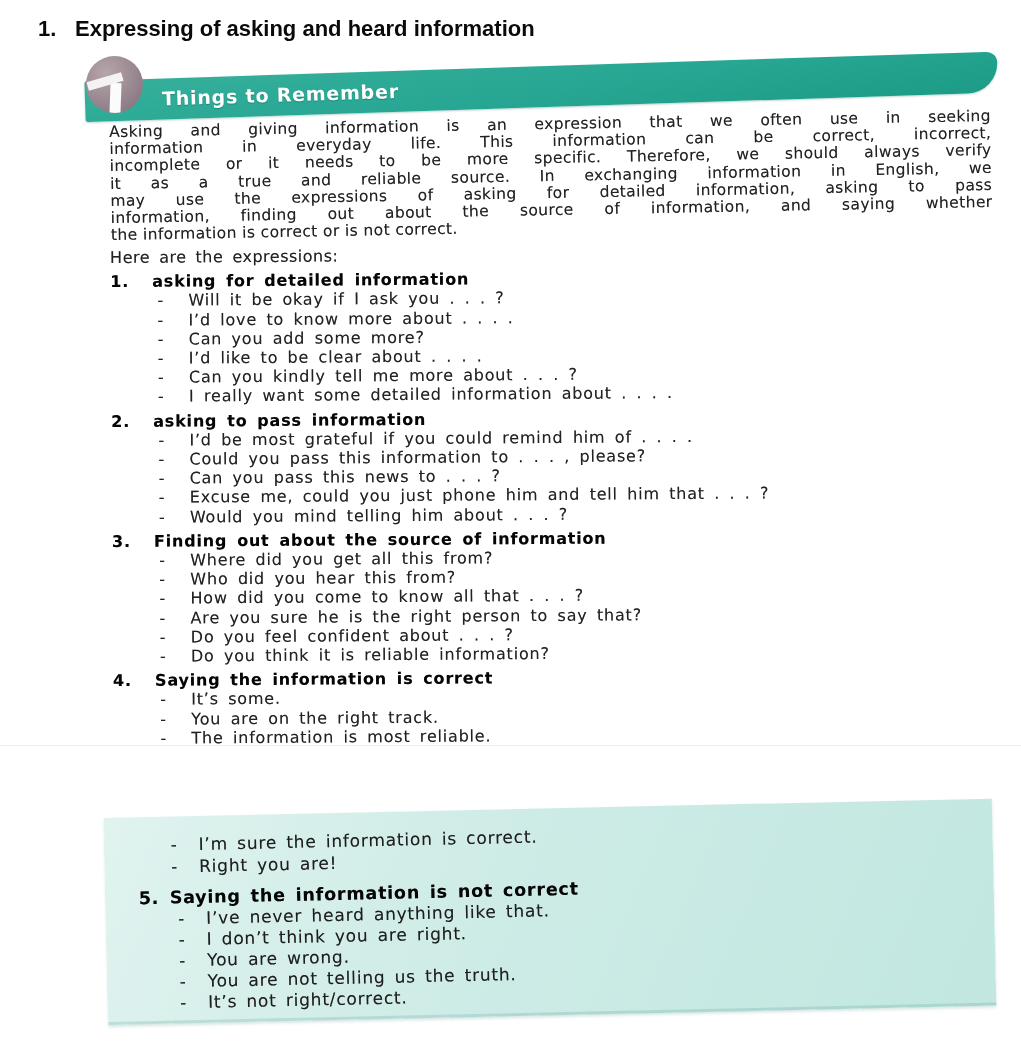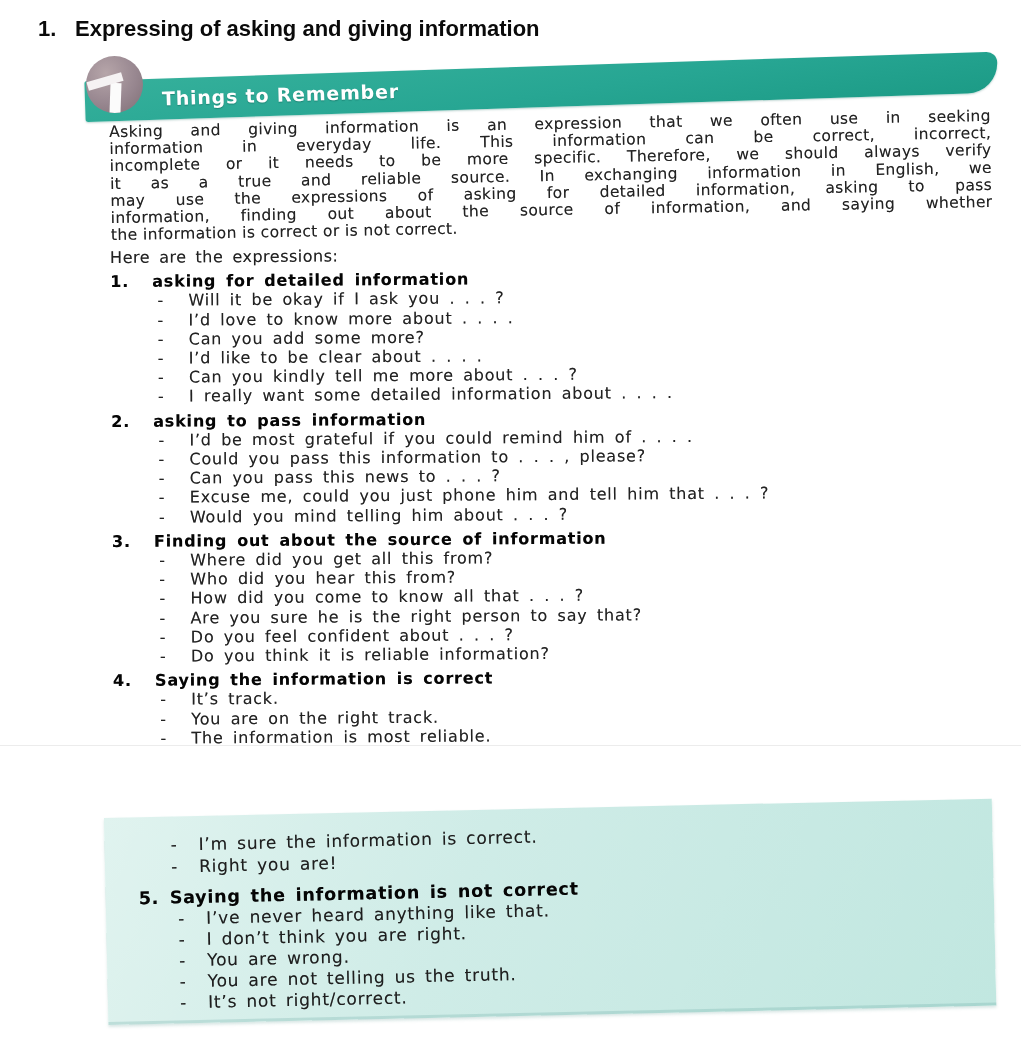--- a/index.html
+++ b/index.html
@@ -89,21 +89,21 @@
     display:flex; margin-top:9px; padding-left:33px;
     font-weight:bold; font-size:17.5px; line-height:22px; color:#050505;
   }
   .p-num { width:31px; flex:none; }
 </style>
 </head>
 <body>
 
 <div class="doc-heading">
   <span class="num">1.</span>
-  <span>Expressing of asking and giving information</span>
+  <span>Expressing of asking and heard information</span>
 </div>
 
 <div class="banner">
   <div class="banner-title">Things to Remember</div>
 </div>
 <div class="badge"></div>
 
 <div class="intro">
 
     <div class="pline">Asking and giving information is an expression that we often use in seeking</div>
@@ -239,21 +239,21 @@
 
       <section class="sec">
         <div class="sec-head">
           <span class="sec-num">4.</span>
           <span class="sec-title">Saying the information is correct</span>
         </div>
         <div>
 
             <div class="item">
               <span class="dash">-</span>
-              <span class="item-text">It’s track.</span>
+              <span class="item-text">It’s some.</span>
             </div>
 
             <div class="item">
               <span class="dash">-</span>
               <span class="item-text">You are on the right track.</span>
             </div>
 
             <div class="item">
               <span class="dash">-</span>
               <span class="item-text">The information is most reliable.</span>

